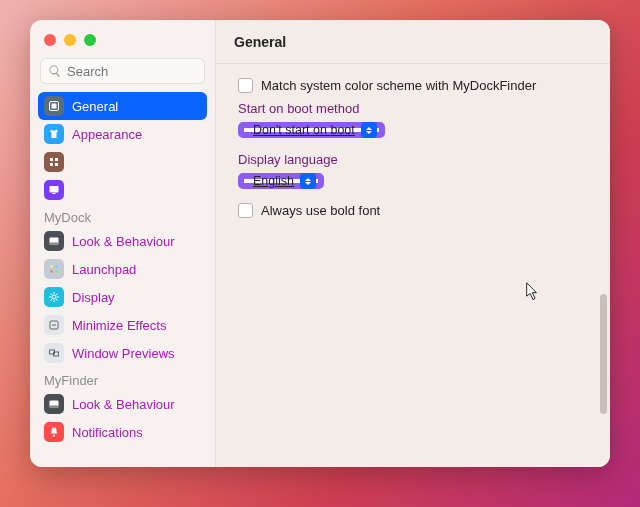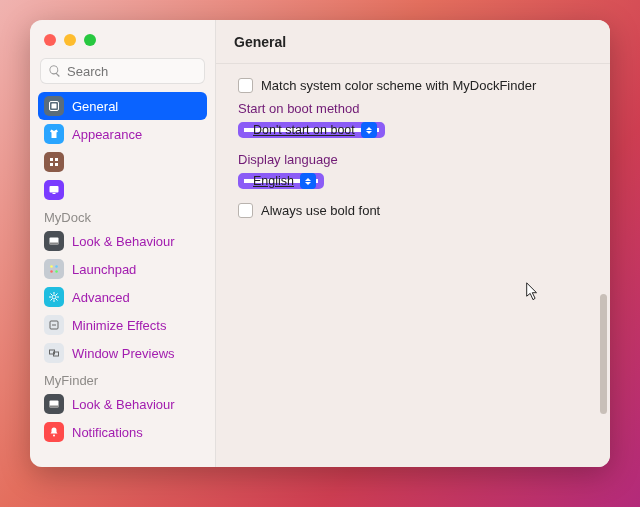--- a/index.html
+++ b/index.html
@@ -232,21 +232,21 @@
           </div>
           <span class="label">Launchpad</span>
         </div>
         <div class="navitem">
           <div class="navicon" style="background: rgb(31, 189, 224);">
             <svg class="inner-svg" viewBox="0 0 24 24">
               <circle cx="12" cy="12" r="4" fill="none" stroke="#fff" stroke-width="2"></circle>
               <path d="M12 2v4M12 18v4M2 12h4M18 12h4M5 5l3 3M16 16l3 3M19 5l-3 3M8 16l-3 3" stroke="#fff" stroke-width="2"></path>
             </svg>
           </div>
-          <span class="label">Advanced</span>
+          <span class="label">Display</span>
         </div>
         <div class="navitem">
           <div class="navicon" style="background: rgb(227, 231, 236);">
             <svg class="inner-svg" viewBox="0 0 24 24">
               <rect x="4" y="4" width="16" height="16" rx="2" fill="none" stroke="#666" stroke-width="2"></rect>
               <path d="M8 12h8" stroke="#666" stroke-width="2"></path>
             </svg>
           </div>
           <span class="label">Minimize Effects</span>
         </div>

